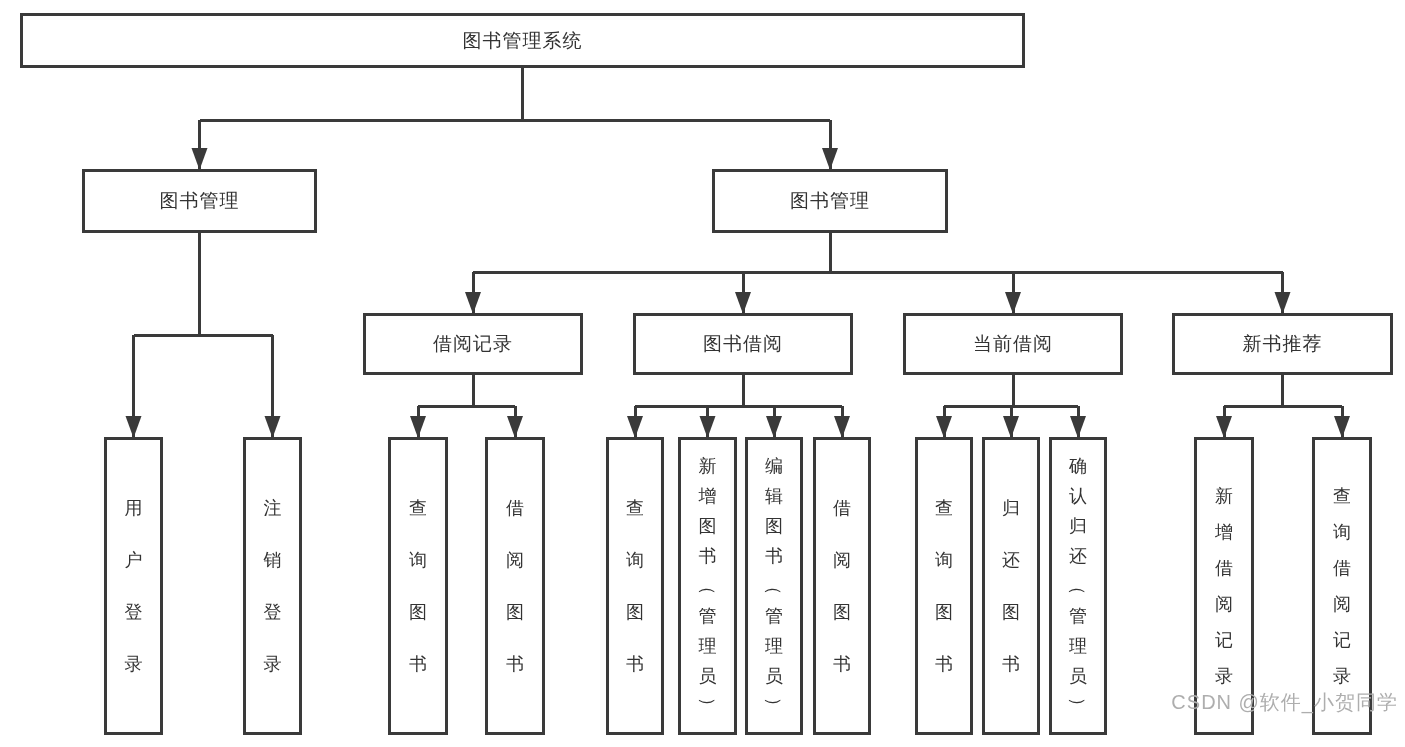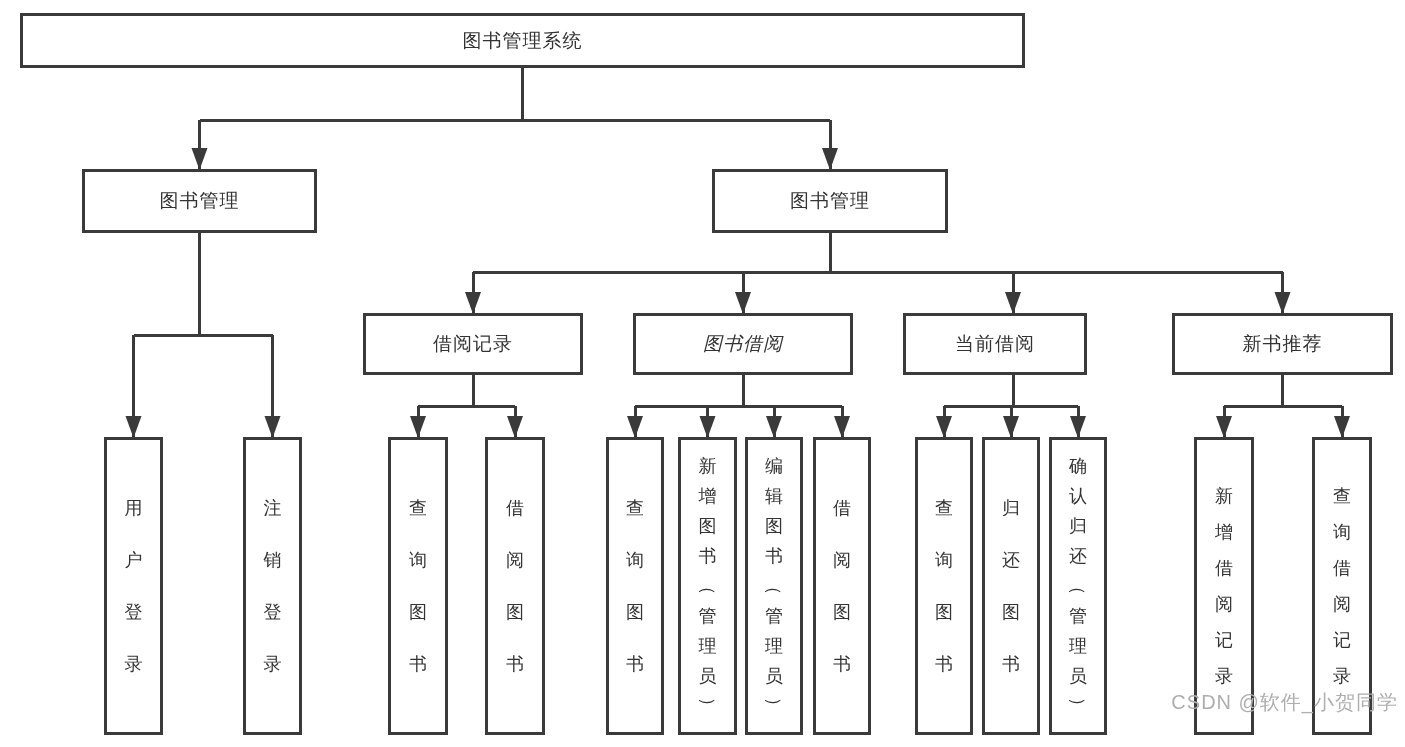--- a/index.html
+++ b/index.html
@@ -111,23 +111,23 @@
       <div class="node h" style="left: 82px; top: 169px; width: 235px; height: 64px; border-color: rgb(58, 58, 58); background: rgb(255, 255, 255);">
         <span class="node-label" style="color: rgb(51, 51, 51);">图书管理</span>
       </div>
       <div class="node h" style="left: 712px; top: 169px; width: 236px; height: 64px; border-color: rgb(58, 58, 58); background: rgb(255, 255, 255);">
         <span class="node-label" style="color: rgb(51, 51, 51);">图书管理</span>
       </div>
       <div class="node h" style="left: 363px; top: 313px; width: 220px; height: 62px; border-color: rgb(58, 58, 58); background: rgb(255, 255, 255);">
         <span class="node-label" style="color: rgb(51, 51, 51);">借阅记录</span>
       </div>
       <div class="node h" style="left: 633px; top: 313px; width: 220px; height: 62px; border-color: rgb(58, 58, 58); background: rgb(255, 255, 255);">
-        <span class="node-label" style="color: rgb(51, 51, 51); font-style: italic;">图书借阅</span>
-      </div>
-      <div class="node h" style="left: 903px; top: 313px; width: 184px; height: 62px; border-color: rgb(58, 58, 58); background: rgb(255, 255, 255);">
+        <span class="node-label" style="color: rgb(51, 51, 51);">图书借阅</span>
+      </div>
+      <div class="node h" style="left: 903px; top: 313px; width: 220px; height: 62px; border-color: rgb(58, 58, 58); background: rgb(255, 255, 255);">
         <span class="node-label" style="color: rgb(51, 51, 51);">当前借阅</span>
       </div>
       <div class="node h" style="left: 1172px; top: 313px; width: 221px; height: 62px; border-color: rgb(58, 58, 58); background: rgb(255, 255, 255);">
         <span class="node-label" style="color: rgb(51, 51, 51);">新书推荐</span>
       </div>
       <div class="node v" style="left: 104px; top: 437px; width: 59px; height: 298px; border-color: rgb(58, 58, 58); background: rgb(255, 255, 255);">
         <div class="vlabel">
           <span class="vchar" style="height: 52px; color: rgb(51, 51, 51);">用</span>
           <span class="vchar" style="height: 52px; color: rgb(51, 51, 51);">户</span>
           <span class="vchar" style="height: 52px; color: rgb(51, 51, 51);">登</span>

